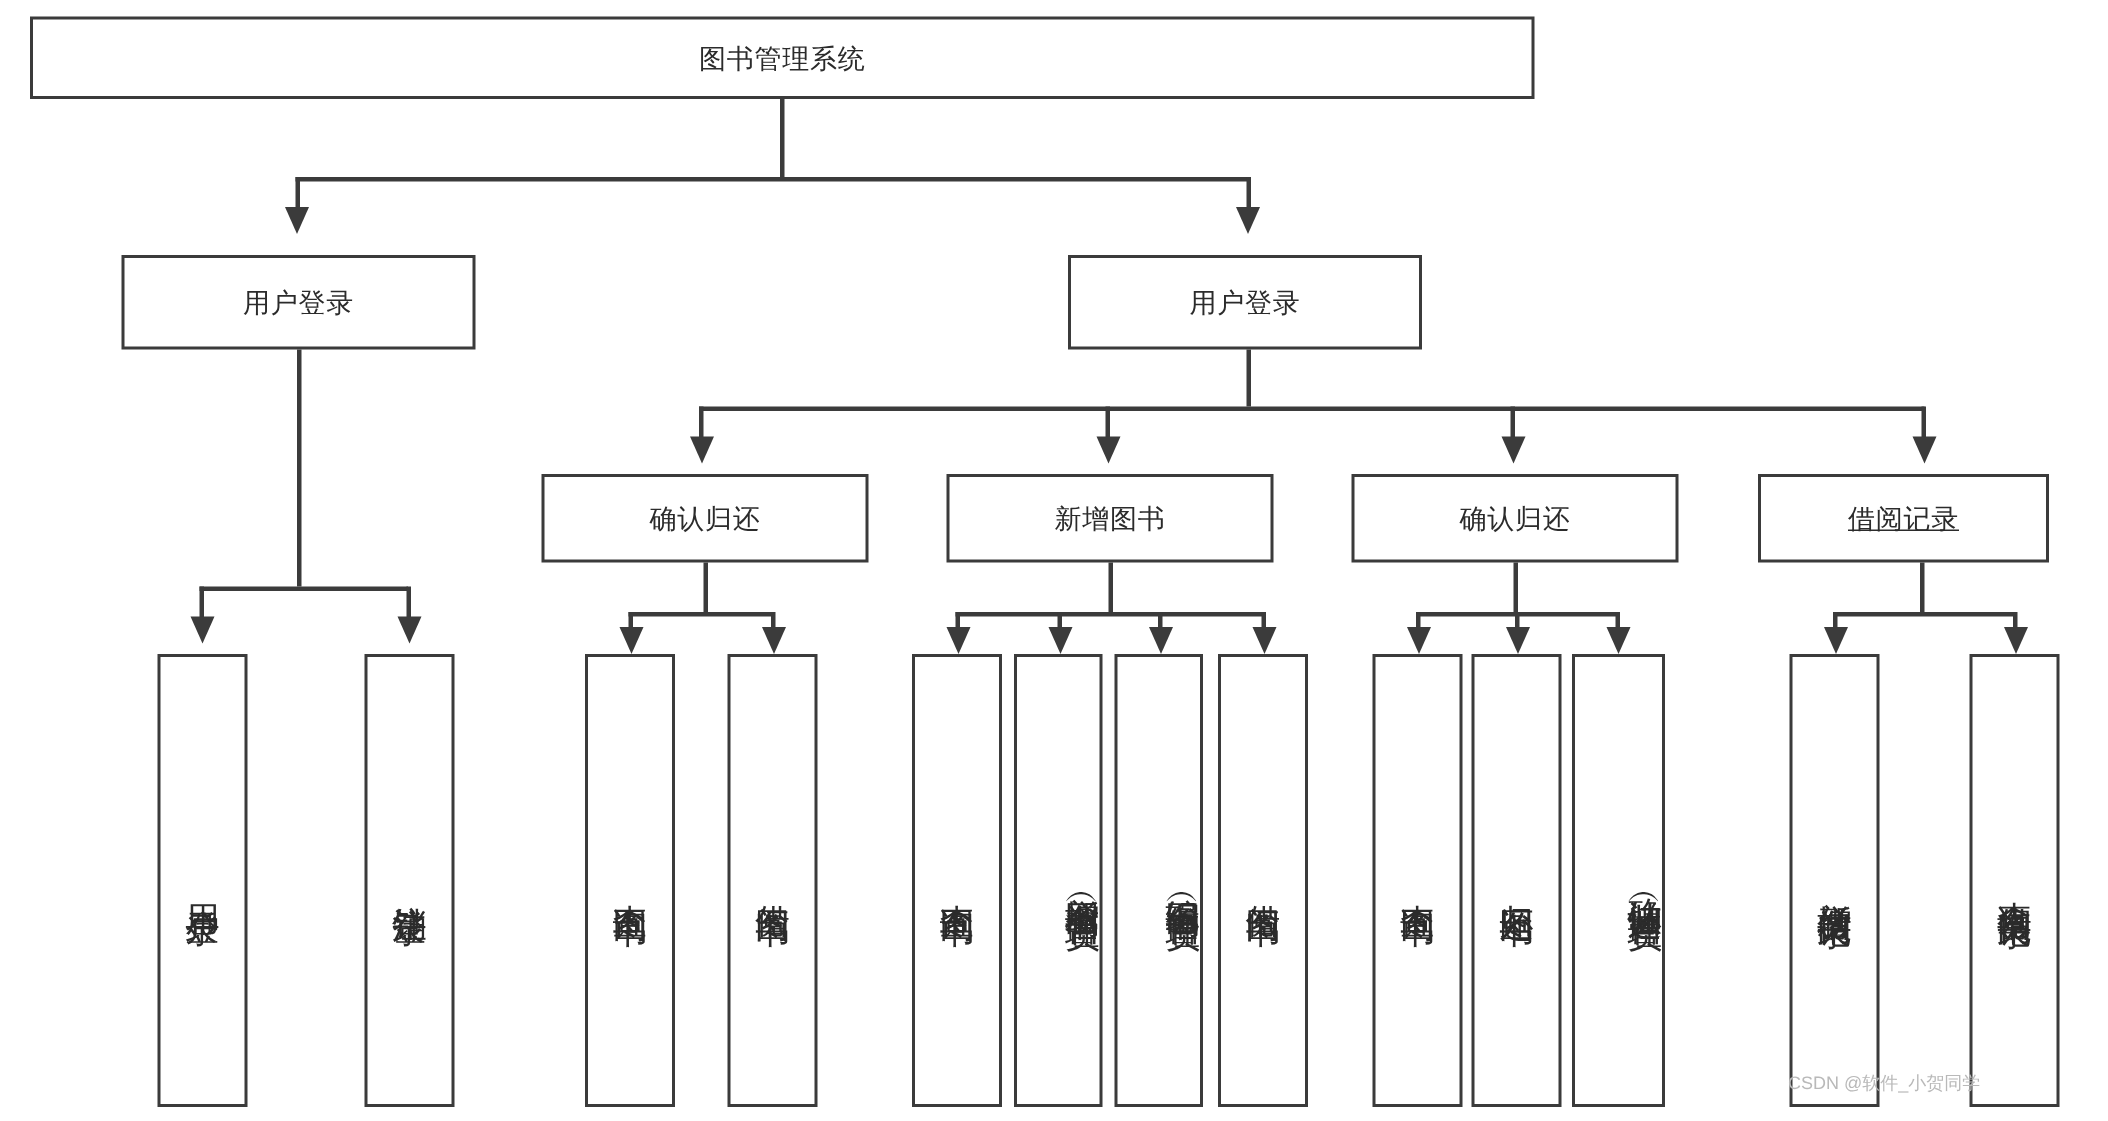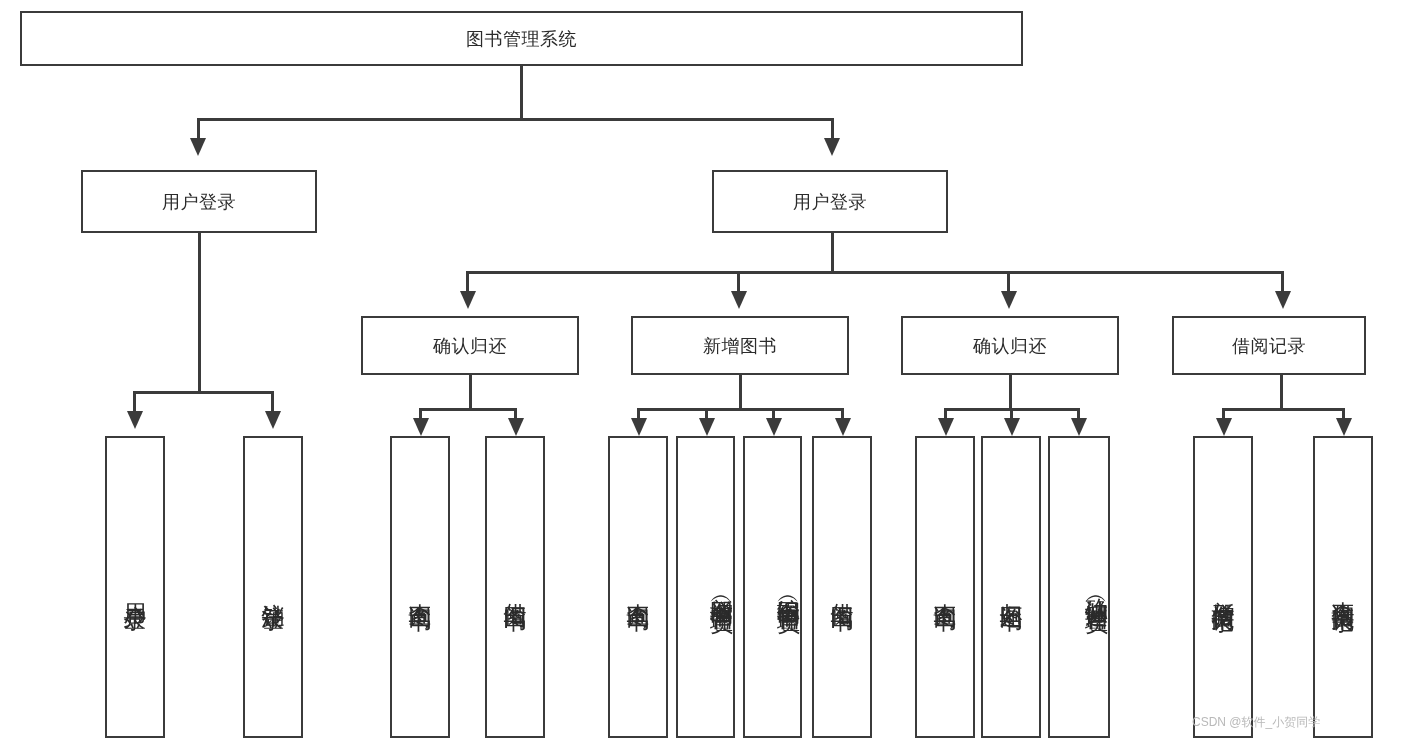--- a/index.html
+++ b/index.html
@@ -120,21 +120,21 @@
 
   <div class="node horiz" style="left:361px; top:316px; width:218px; height:59px;">
     <span>确认归还</span>
   </div>
   <div class="node horiz" style="left:631px; top:316px; width:218px; height:59px;">
     <span>新增图书</span>
   </div>
   <div class="node horiz" style="left:901px; top:316px; width:218px; height:59px;">
     <span>确认归还</span>
   </div>
-  <div class="node horiz" style="left:1172px; top:316px; width:194px; height:59px;">
+  <div class="node horiz" style="left:1172px; top:316px; width:194px; height:59px;text-decoration:underline;">
     <span>借阅记录</span>
   </div>
 
   <div class="edge v" style="left:469px; top:375px; height:33px;"></div>
   <div class="edge h" style="left:419px; top:408px; width:97px;"></div>
   <div class="edge v" style="left:419px; top:408px; height:14px;"></div>
   <div class="arrow" style="left:413px; top:418px;"></div>
   <div class="edge v" style="left:514px; top:408px; height:14px;"></div>
   <div class="arrow" style="left:508px; top:418px;"></div>
 

